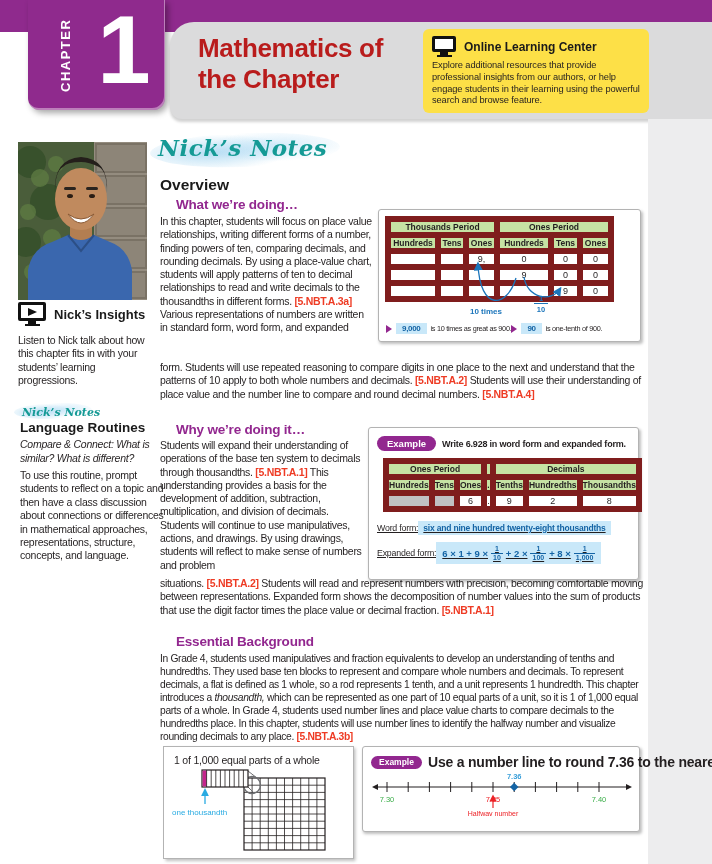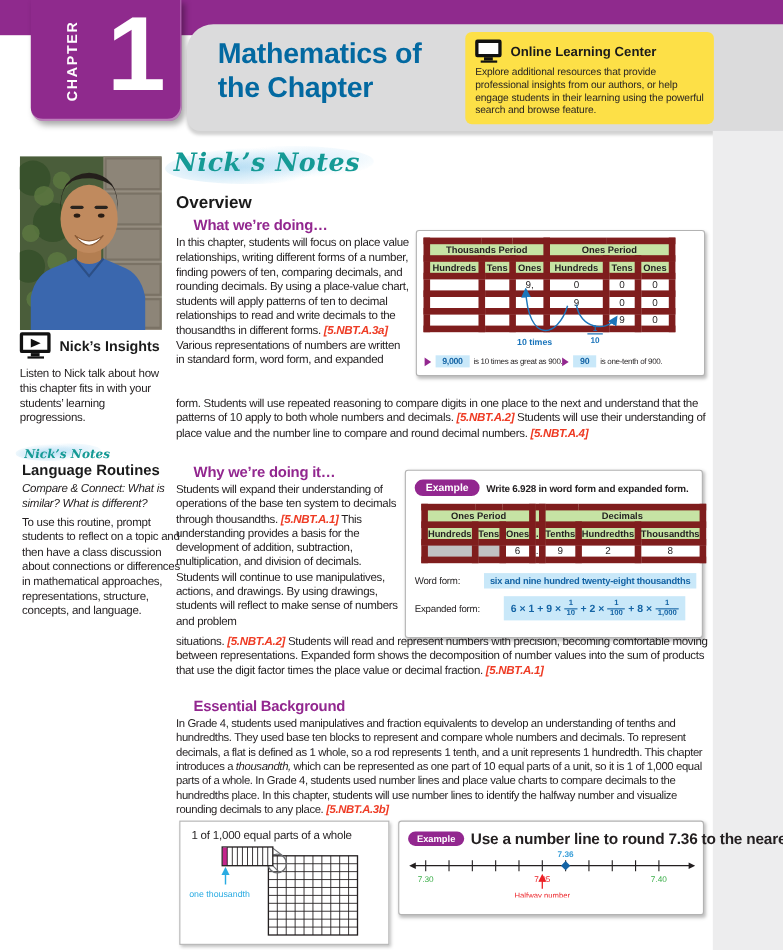--- a/index.html
+++ b/index.html
@@ -23,21 +23,21 @@
   .chapter-num {
     position:absolute; left:56px; top:-6px; width:80px; text-align:center;
     color:#fff; font-size:96px; font-weight:bold; line-height:112px;
   }
   .title-card {
     position:absolute; left:170px; top:22px; width:542px; height:97px; background:#DBDBDC;
     border-radius:24px 0 0 12px; box-shadow:0 3px 3px rgba(0,0,0,.18);
   }
   .page-title {
     position:absolute; left:28px; top:11px; width:215px;
-    color:#0369a1; font-size:26px; font-weight:bold; line-height:31px; letter-spacing:-0.3px;
+    color:#b91c1c; font-size:26px; font-weight:bold; line-height:31px; letter-spacing:-0.3px;
   }
   .olc {
     position:absolute; left:253px; top:7px; width:226px; height:84px;
     background:#fde047; border-radius:6px; padding:7px 9px;
   }
   .olc-head { display:flex; align-items:center; gap:8px; }
   .olc-title { font-size:12px; font-weight:bold; color:#1a1a1a; }
   .olc-body { margin-top:3px; font-size:9.3px; line-height:11.8px; letter-spacing:-0.1px; color:#231F20; }
   
   .monitor { display:inline-block; }
@@ -68,21 +68,21 @@
   .notes-script { left:158px; top:134px; font-size:23px; letter-spacing:.5px; }
   .h-overview { position:absolute; left:160px; top:176px; font-size:15.5px; font-weight:bold; color:#1a1a1a; }
   .h-purple { position:absolute; font-size:13.5px; font-weight:bold; color:#92278F; letter-spacing:-0.2px;margin-left:16px; }
   .h-what { left:160px; top:197px; } .h-why { left:160px; top:422px; } .h-ess { left:160px; top:634px; }
   .body { position:absolute; font-size:10.5px; line-height:13.3px; letter-spacing:-0.3px; color:#231F20; }
   .what-left { left:160px; top:215px; width:212px; }
   .what-full { left:160px; top:361px; width:487px; }
   .why-left  { left:160px; top:439px; width:209px; }
   .why-full  { left:160px; top:577px; width:487px; }
   .ess-body  { left:160px; top:652px; width:489px; font-size:10.3px; line-height:13px; letter-spacing:-0.35px; }
-  .tag { color:#EE3B24; font-weight:bold;font-style:italic; }
+  .tag { color:#EE3B24; font-weight:bold; }
   
   .fig-frame { position:absolute; background:#fff; border:1px solid #b3b3b3; box-shadow:1.5px 2px 3px rgba(0,0,0,.25); }
   .pv-box  { left:378px; top:209px; width:263px; height:133px; border-radius:3px; }
   .ex1-box { left:368px; top:427px; width:271px; height:153px; border-radius:3px; }
   .ex2-box { left:362px; top:746px; width:278px; height:86px; border-radius:3px; }
   .fig-box { left:163px; top:746px; width:191px; height:113px; }
   
   table.green { border-collapse:collapse; }
   table.green th, table.green td { border:6px solid #7f1d1d; text-align:center; color:#231F20; }
   table.green th { background:#C6E3A4; font-size:8.5px; font-weight:bold; height:14px; }
@@ -94,21 +94,21 @@
   .callout { display:flex; align-items:center; }
   .tri { width:0; height:0; border-left:6px solid #92278F; border-top:4px solid transparent; border-bottom:4px solid transparent; display:inline-block; }
   .hl { background:#C9E8F9; color:#1464A5; font-weight:bold; }
   .pv-callouts .hl { font-size:8px; padding:1px 6px; margin:0 4px; }
   
   .ex-head { display:flex; align-items:center; gap:6px; margin:8px 8px 0 8px; white-space:nowrap; }
   .pill { display:inline-block; background:#92278F; color:#fff; font-weight:bold; font-size:9.5px; padding:2px 10px; border-radius:10px; }
   .prompt { font-size:9px; font-weight:bold; letter-spacing:-0.2px; }
   .ex1-table { margin:7px 0 0 14px; }
   .ex1-table td.gray { background:#C0C1C3; }
-  .form-row { display:flex; align-items:center; gap:22px; padding-left:8px; margin-top:9px; white-space:nowrap; }
+  .form-row { display:flex; align-items:center; gap:0; padding-left:8px; margin-top:9px; white-space:nowrap;text-decoration:underline; }
   .form-label { font-size:8.8px; color:#231F20; letter-spacing:-0.2px; }
   .word-hl { font-size:8.5px; padding:2px 5px; letter-spacing:-0.2px; }
   .exp-hl { display:flex; align-items:center; gap:3px; padding:3px 6px; background:#C9E8F9; color:#1464A5; font-weight:bold; font-size:9.5px; }
   .frac { display:inline-block; text-align:center; font-size:7px; line-height:7.5px; font-weight:bold; color:#1464A5; }
   .frac .num { display:block; border-bottom:1px solid #1464A5; padding:0 2px; }
   .frac .den { display:block; padding:0 2px; }
   .ex2-box .pill { font-size:8.5px; padding:1.5px 8px; }
   .ex2-box .prompt { font-size:14px; }
   .ex2-box .ex-head { margin:7px 8px 0 8px; }
   .conclusion { display:flex; align-items:center; gap:4px; margin-top:0; padding-left:7px;

